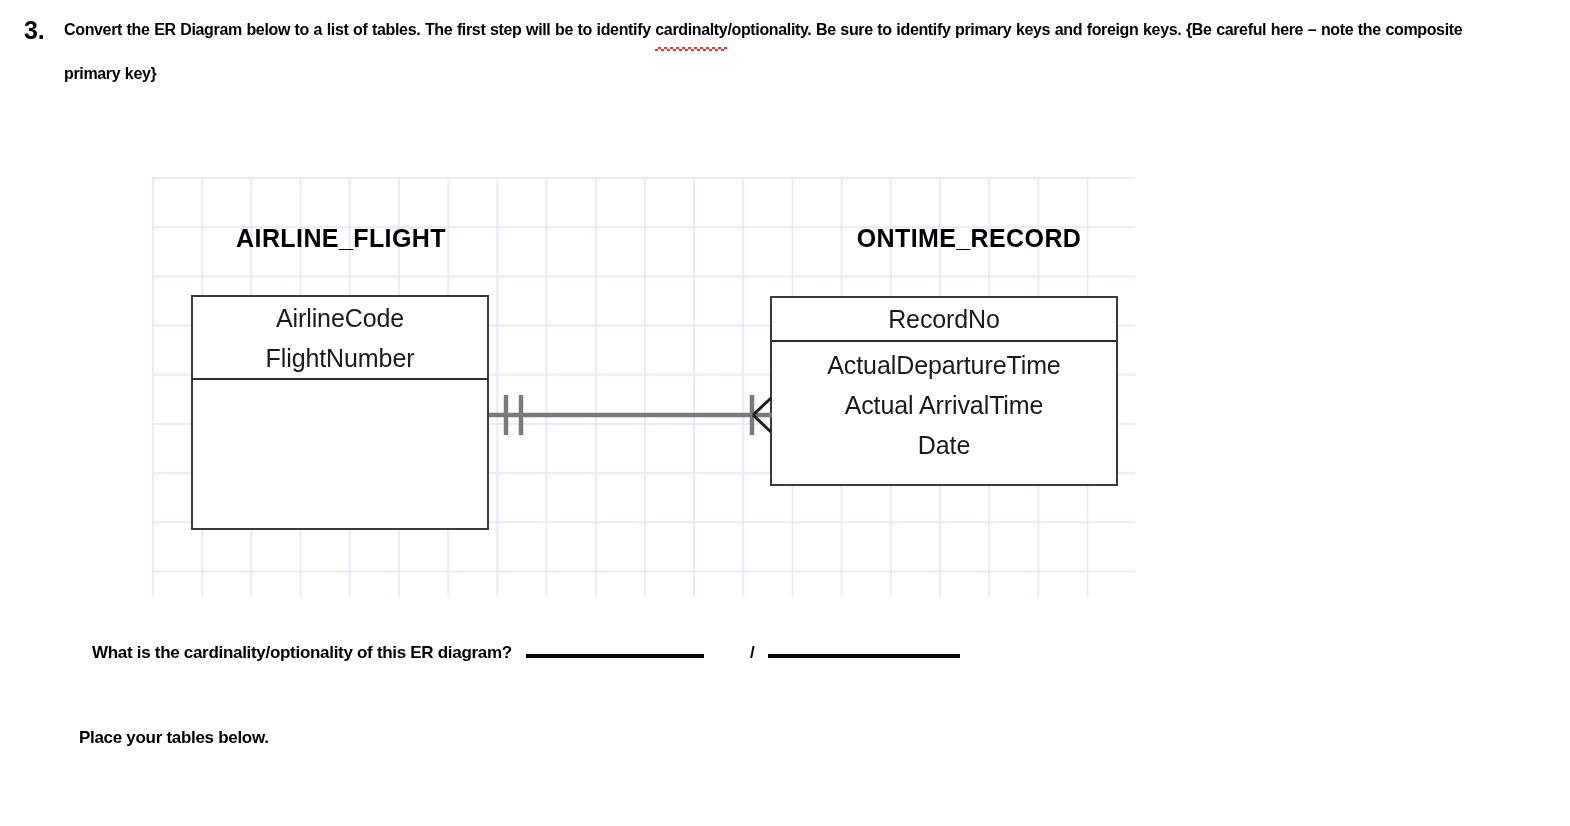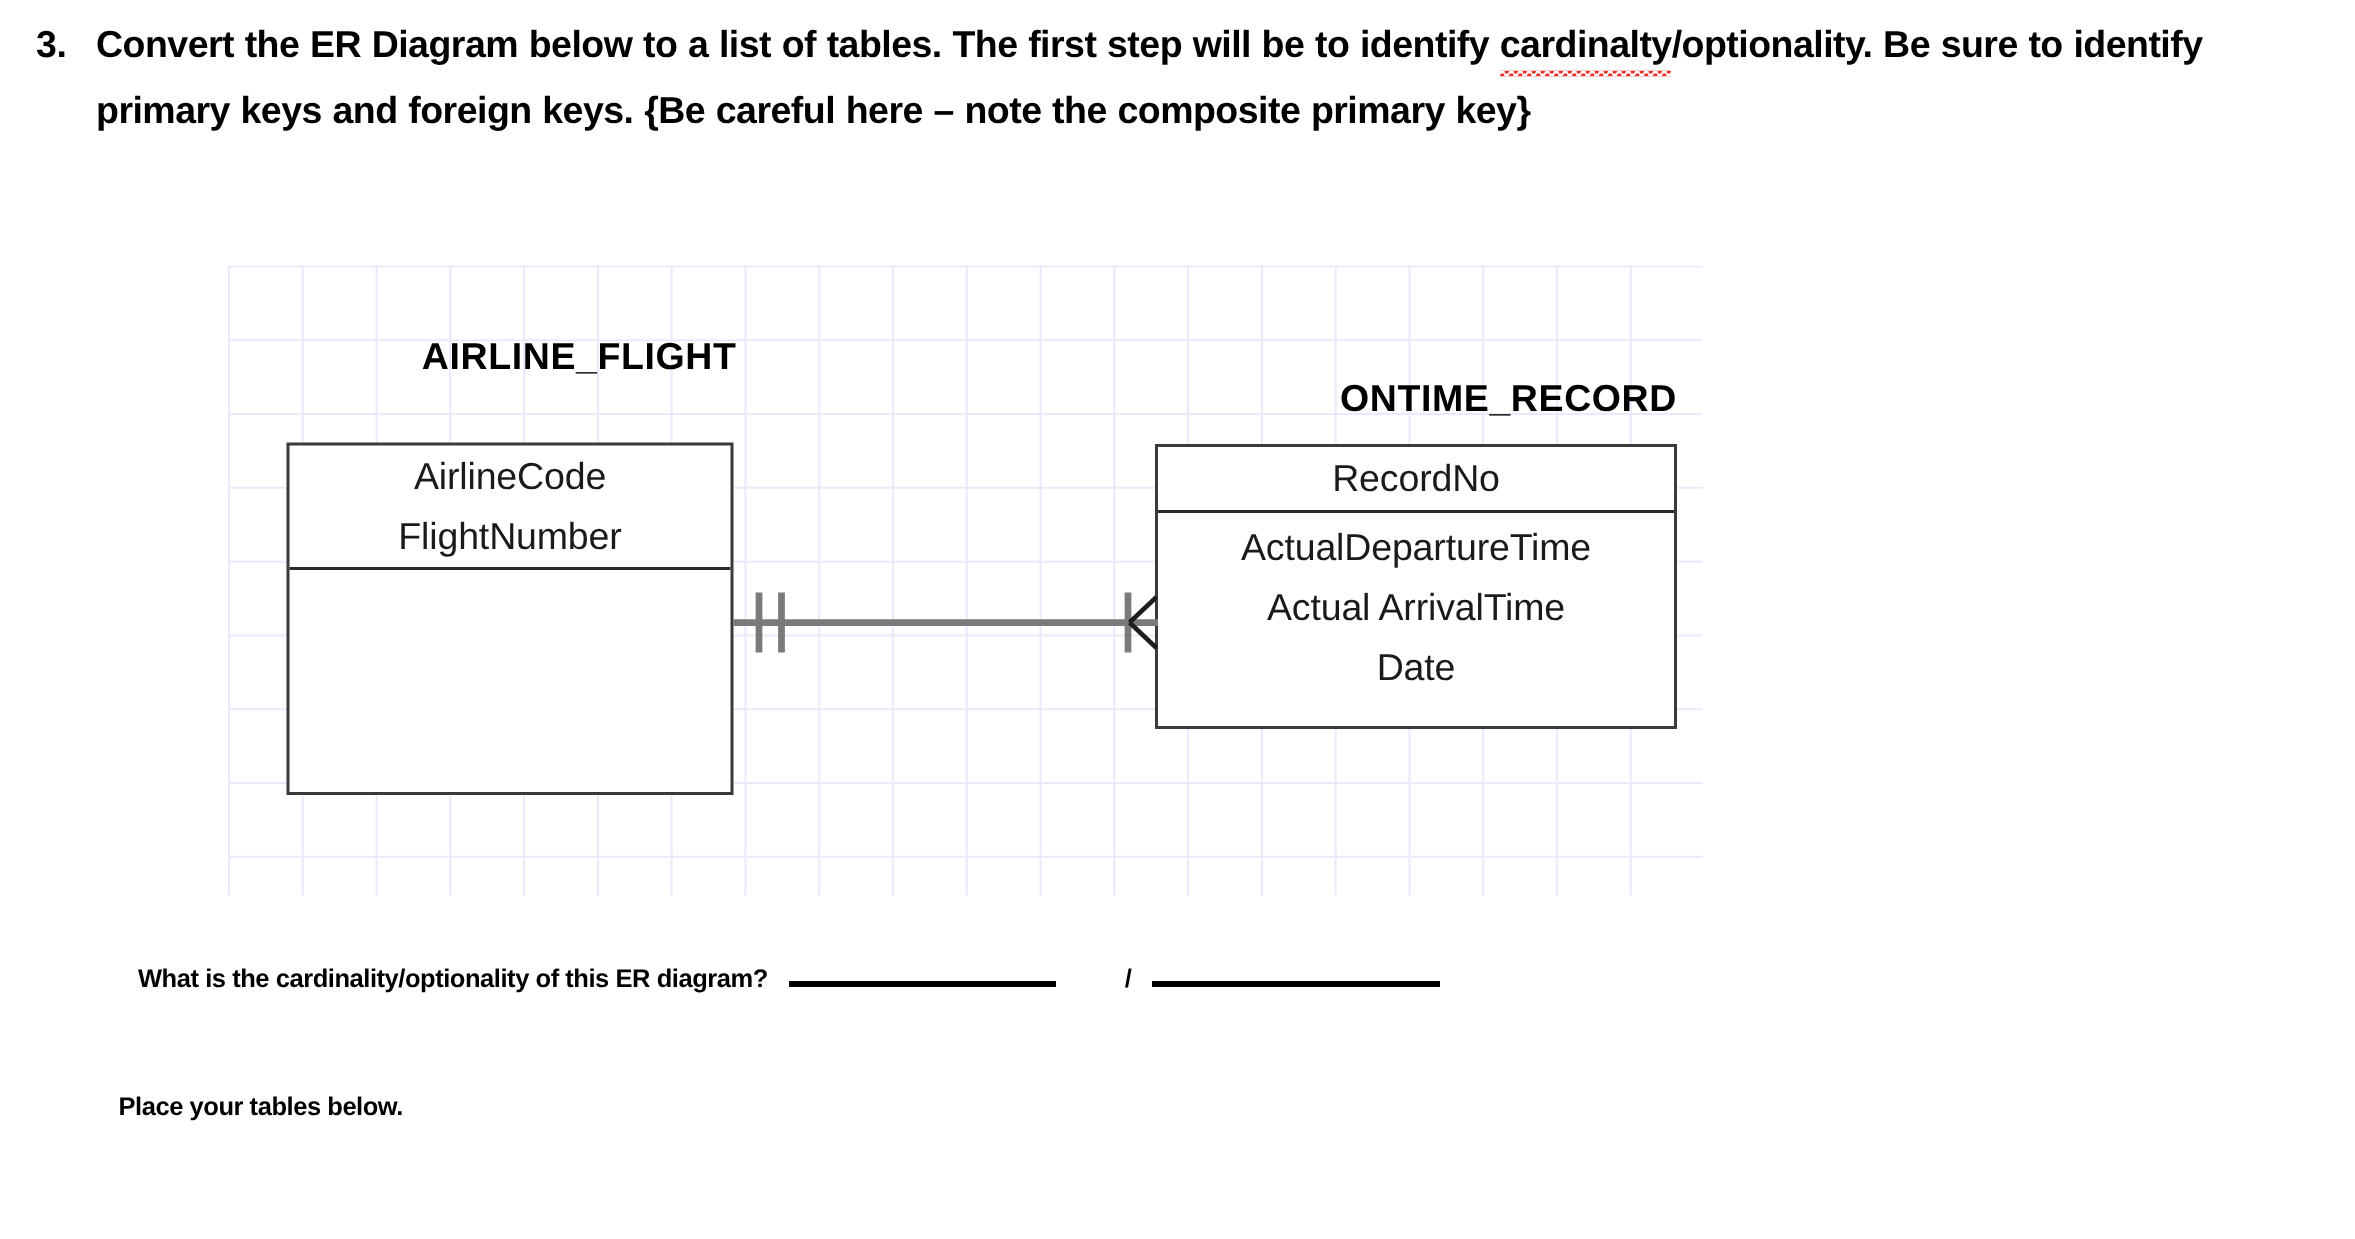--- a/index.html
+++ b/index.html
@@ -32,21 +32,21 @@
   .q-number {
     font-size: 25px;
     font-weight: bold;
     line-height: 44px;
     width: 40px;
     flex: 0 0 40px;
     text-align: left;
     letter-spacing: -0.2px;
   }
   .q-text {
-    font-size: 25px;
+    font-size: 16px;
     font-weight: bold;
     line-height: 44px;
     width: 1440px;
     letter-spacing: -0.35px;
     word-spacing: 0.5px;
   }
   .misspelled {
     position: relative;
     display: inline-block;
   }
@@ -79,21 +79,21 @@
     background-position: 0 0;
   }
 
   .entity-title {
     position: absolute;
     font-size: 25px;
     font-weight: bold;
     letter-spacing: 0.4px;
     color: #000000;
     white-space: nowrap;
-    text-align: right;
+    text-align: center;
     font-family: "Liberation Sans", sans-serif;
   }
 
   .entity-box {
     position: absolute;
     border: 2.4px solid #3a3a3a;
     background: #ffffff;
     box-sizing: border-box;
   }
   .entity-key, .entity-attrs {
@@ -160,21 +160,21 @@
 
     <div class="entity-title" style="left:39px; top:47px; width:300px;">AIRLINE_FLIGHT</div>
 
     <div class="entity-box" style="left:39px; top:118px; width:298px; height:235px;">
       <div class="entity-key" style="height:83px; padding-top:1px;">
         <span class="attr-line">AirlineCode</span>
         <span class="attr-line">FlightNumber</span>
       </div>
     </div>
 
-    <div class="entity-title" style="left:668px; top:47px; width:298px;margin-top:28px;">ONTIME_RECORD</div>
+    <div class="entity-title" style="left:668px; top:47px; width:298px;">ONTIME_RECORD</div>
 
     <div class="entity-box" style="left:618px; top:119px; width:348px; height:190px;">
       <div class="entity-key" style="height:44px; padding-top:1px;">
         <span class="attr-line">RecordNo</span>
       </div>
       <div class="entity-attrs" style="height:141px; padding-top:3px;">
         <span class="attr-line">ActualDepartureTime</span>
         <span class="attr-line">Actual ArrivalTime</span>
         <span class="attr-line">Date</span>
       </div>

